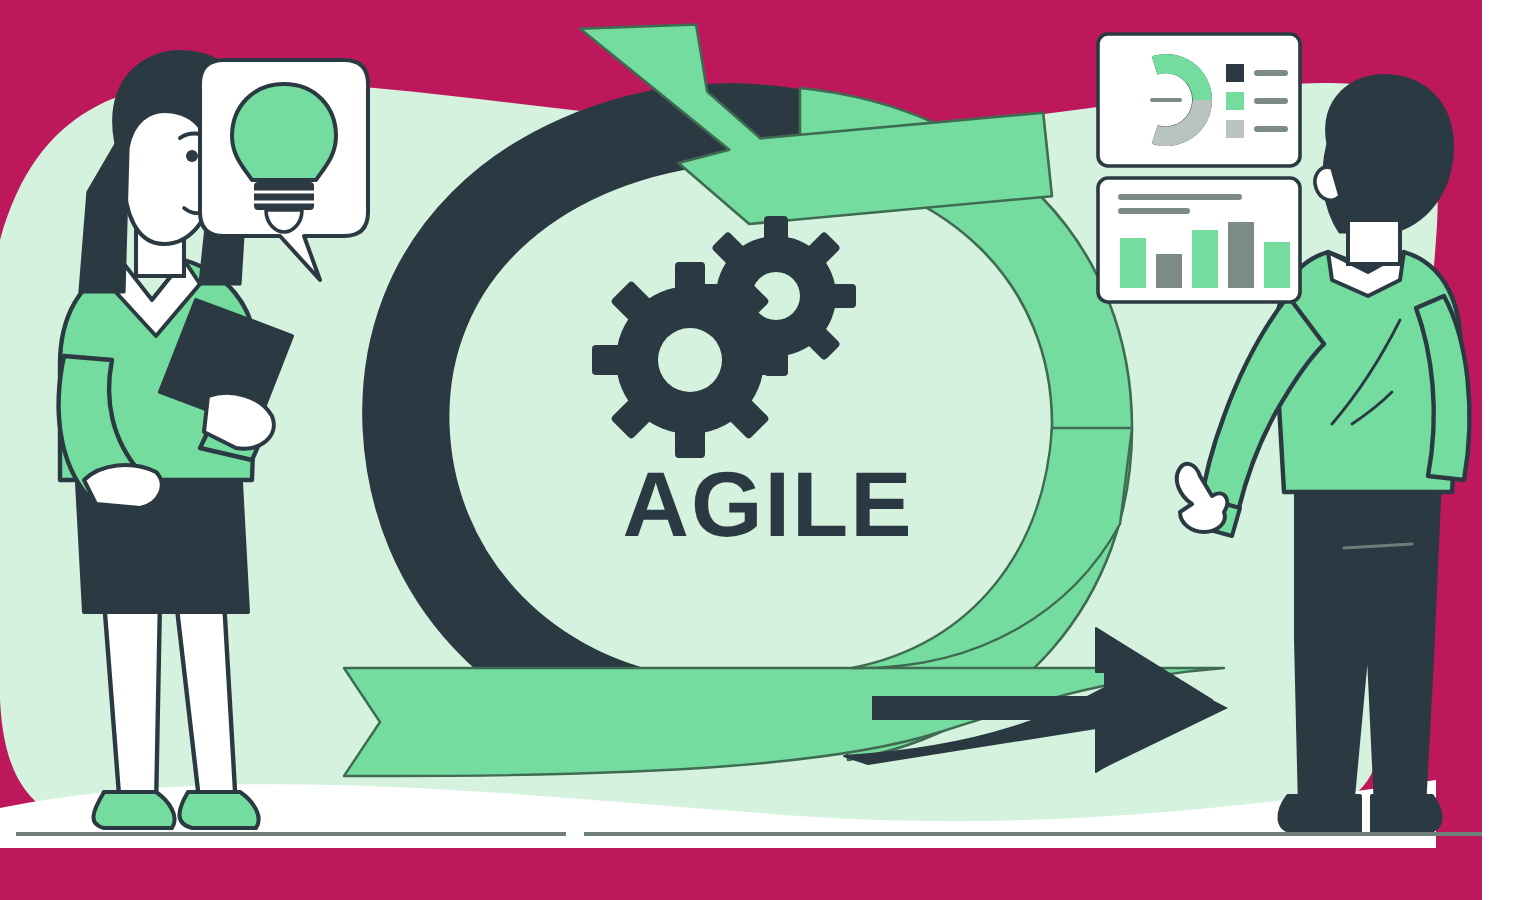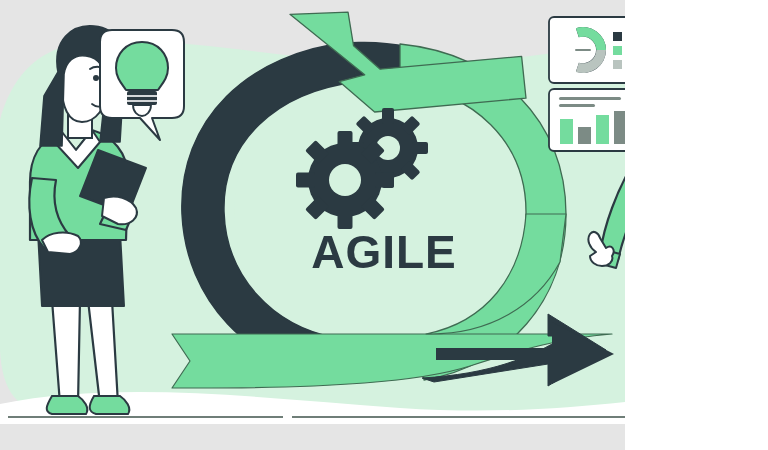--- a/index.html
+++ b/index.html
@@ -5,24 +5,24 @@
   html, body {
     margin: 0;
     padding: 0;
     background: #ffffff;
   }
   body {
     font-family: "Liberation Sans", sans-serif;
   }
   #scene {
     position: relative;
-    width: 625px;
+    width: 741px;
     height: 450px;
     overflow: hidden;
-    background: #e5e5e5;
+    background: #be185d;
   }
   #scene svg.layer {
     position: absolute;
     top: 0;
     left: 0;
     width: 768px;
     height: 450px;
   }
   .agile-label {
     font-family: "Liberation Sans", sans-serif;

